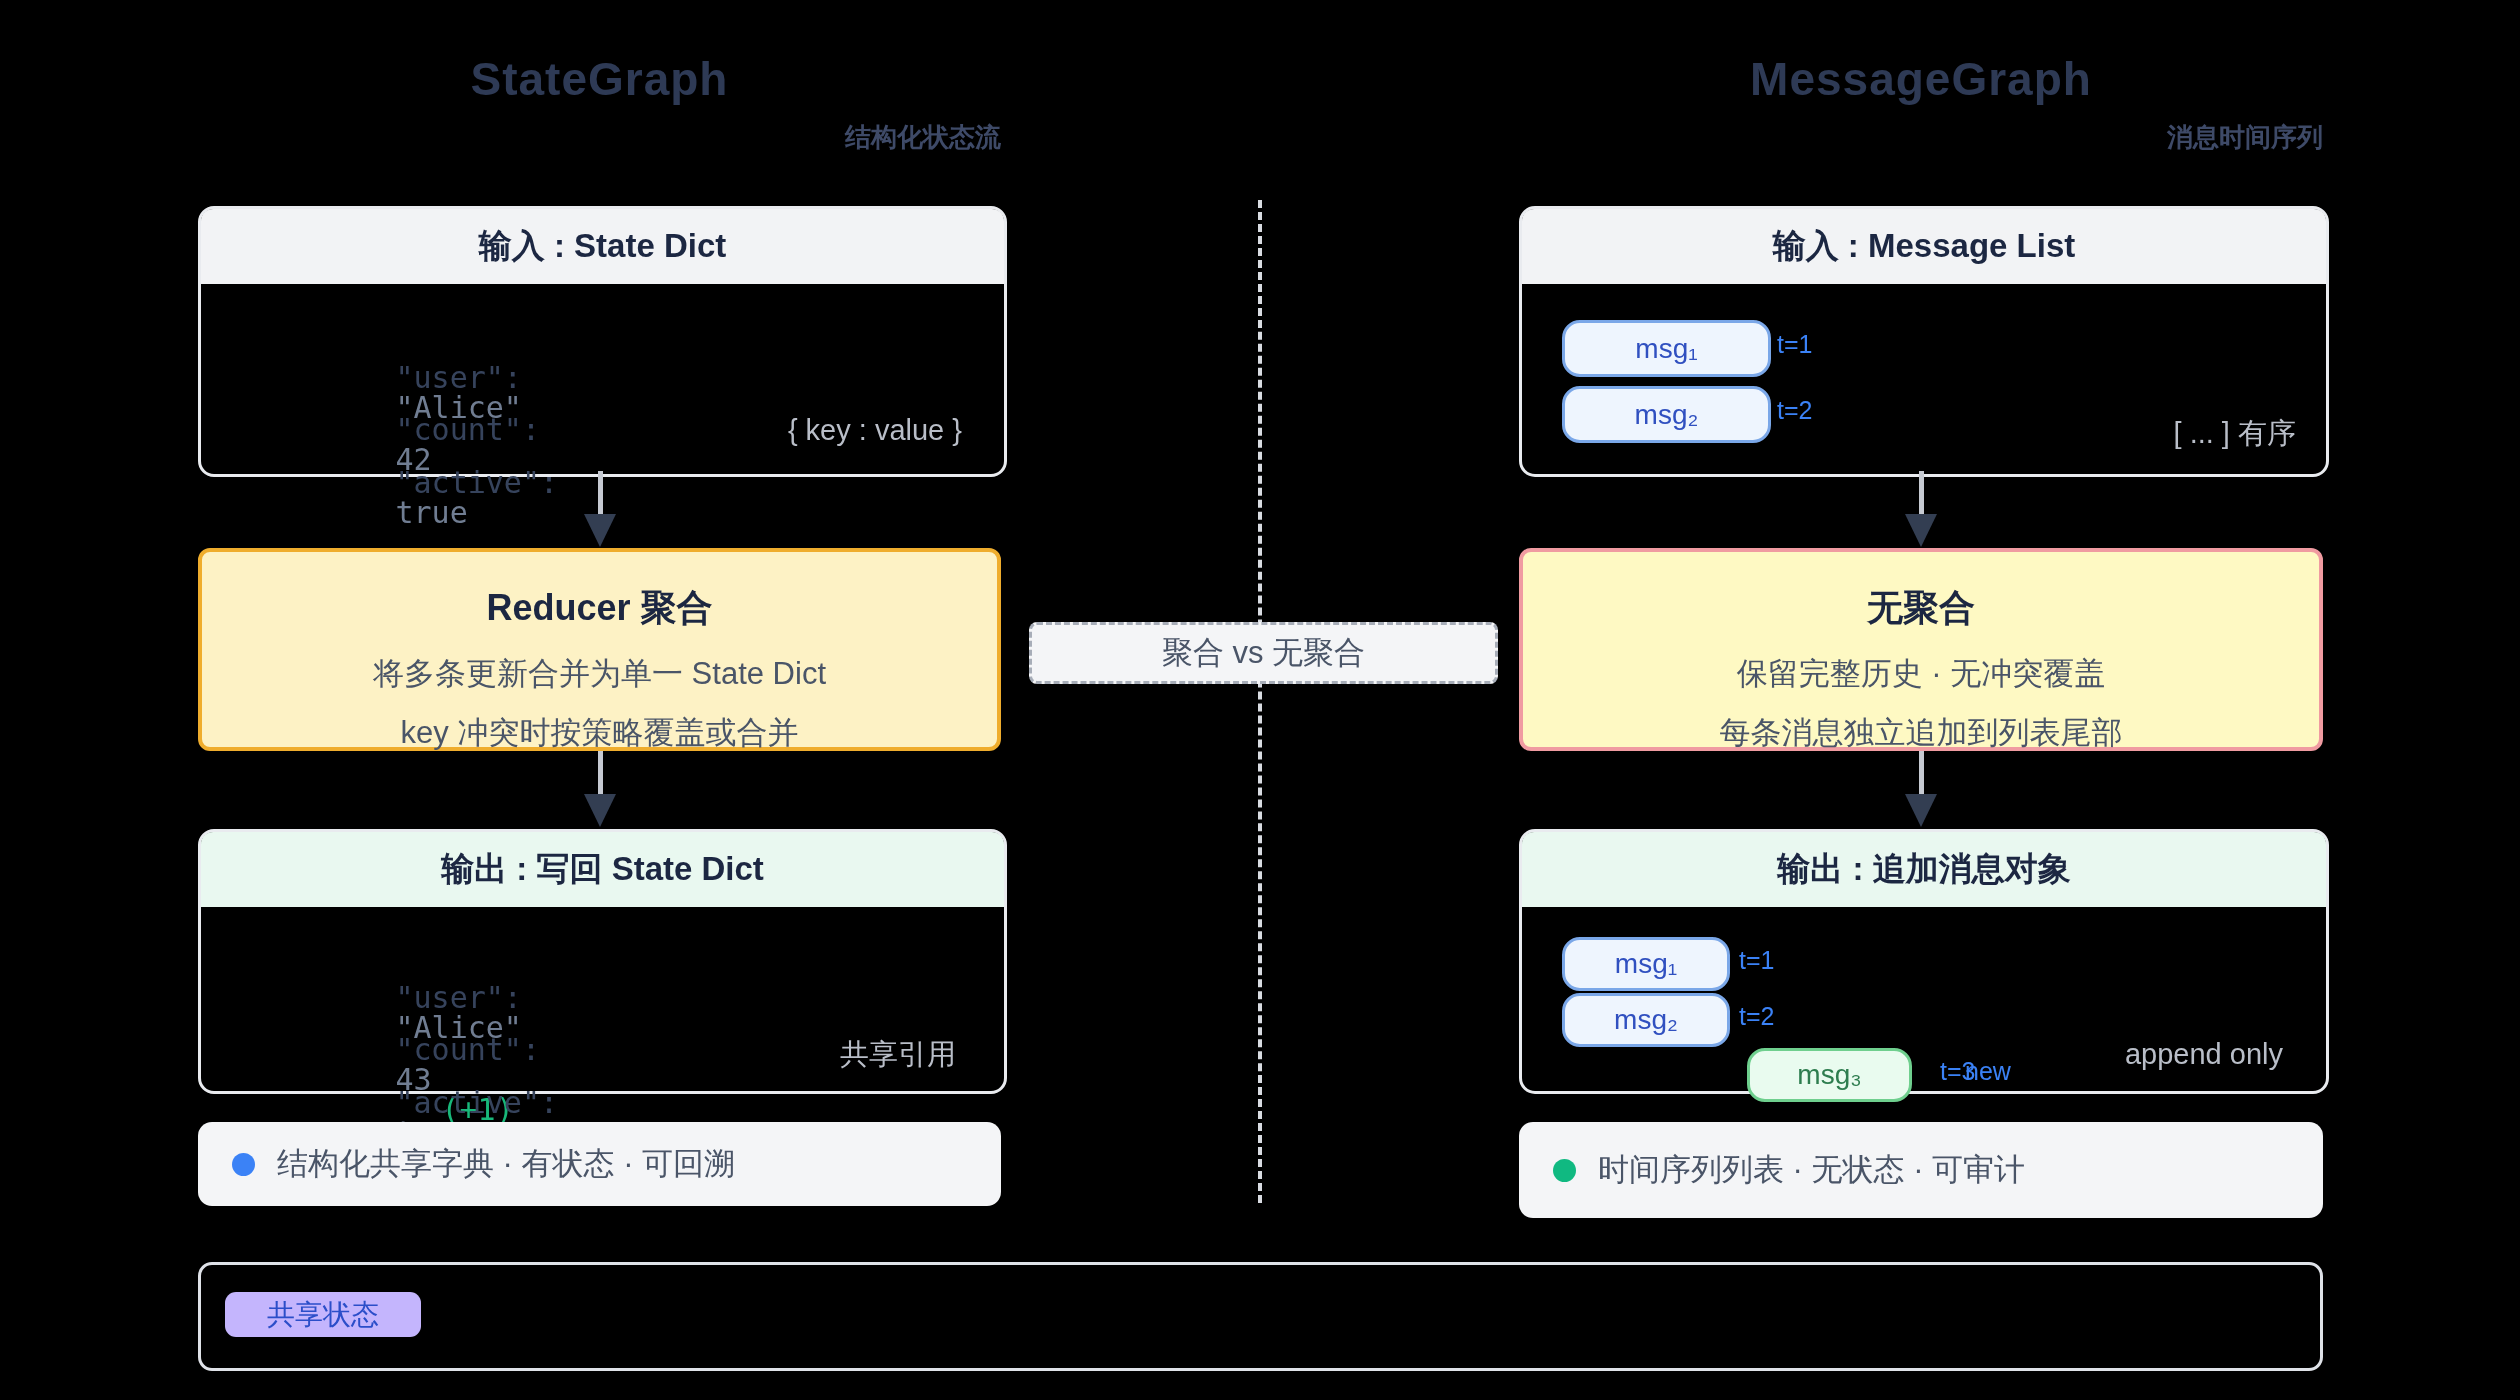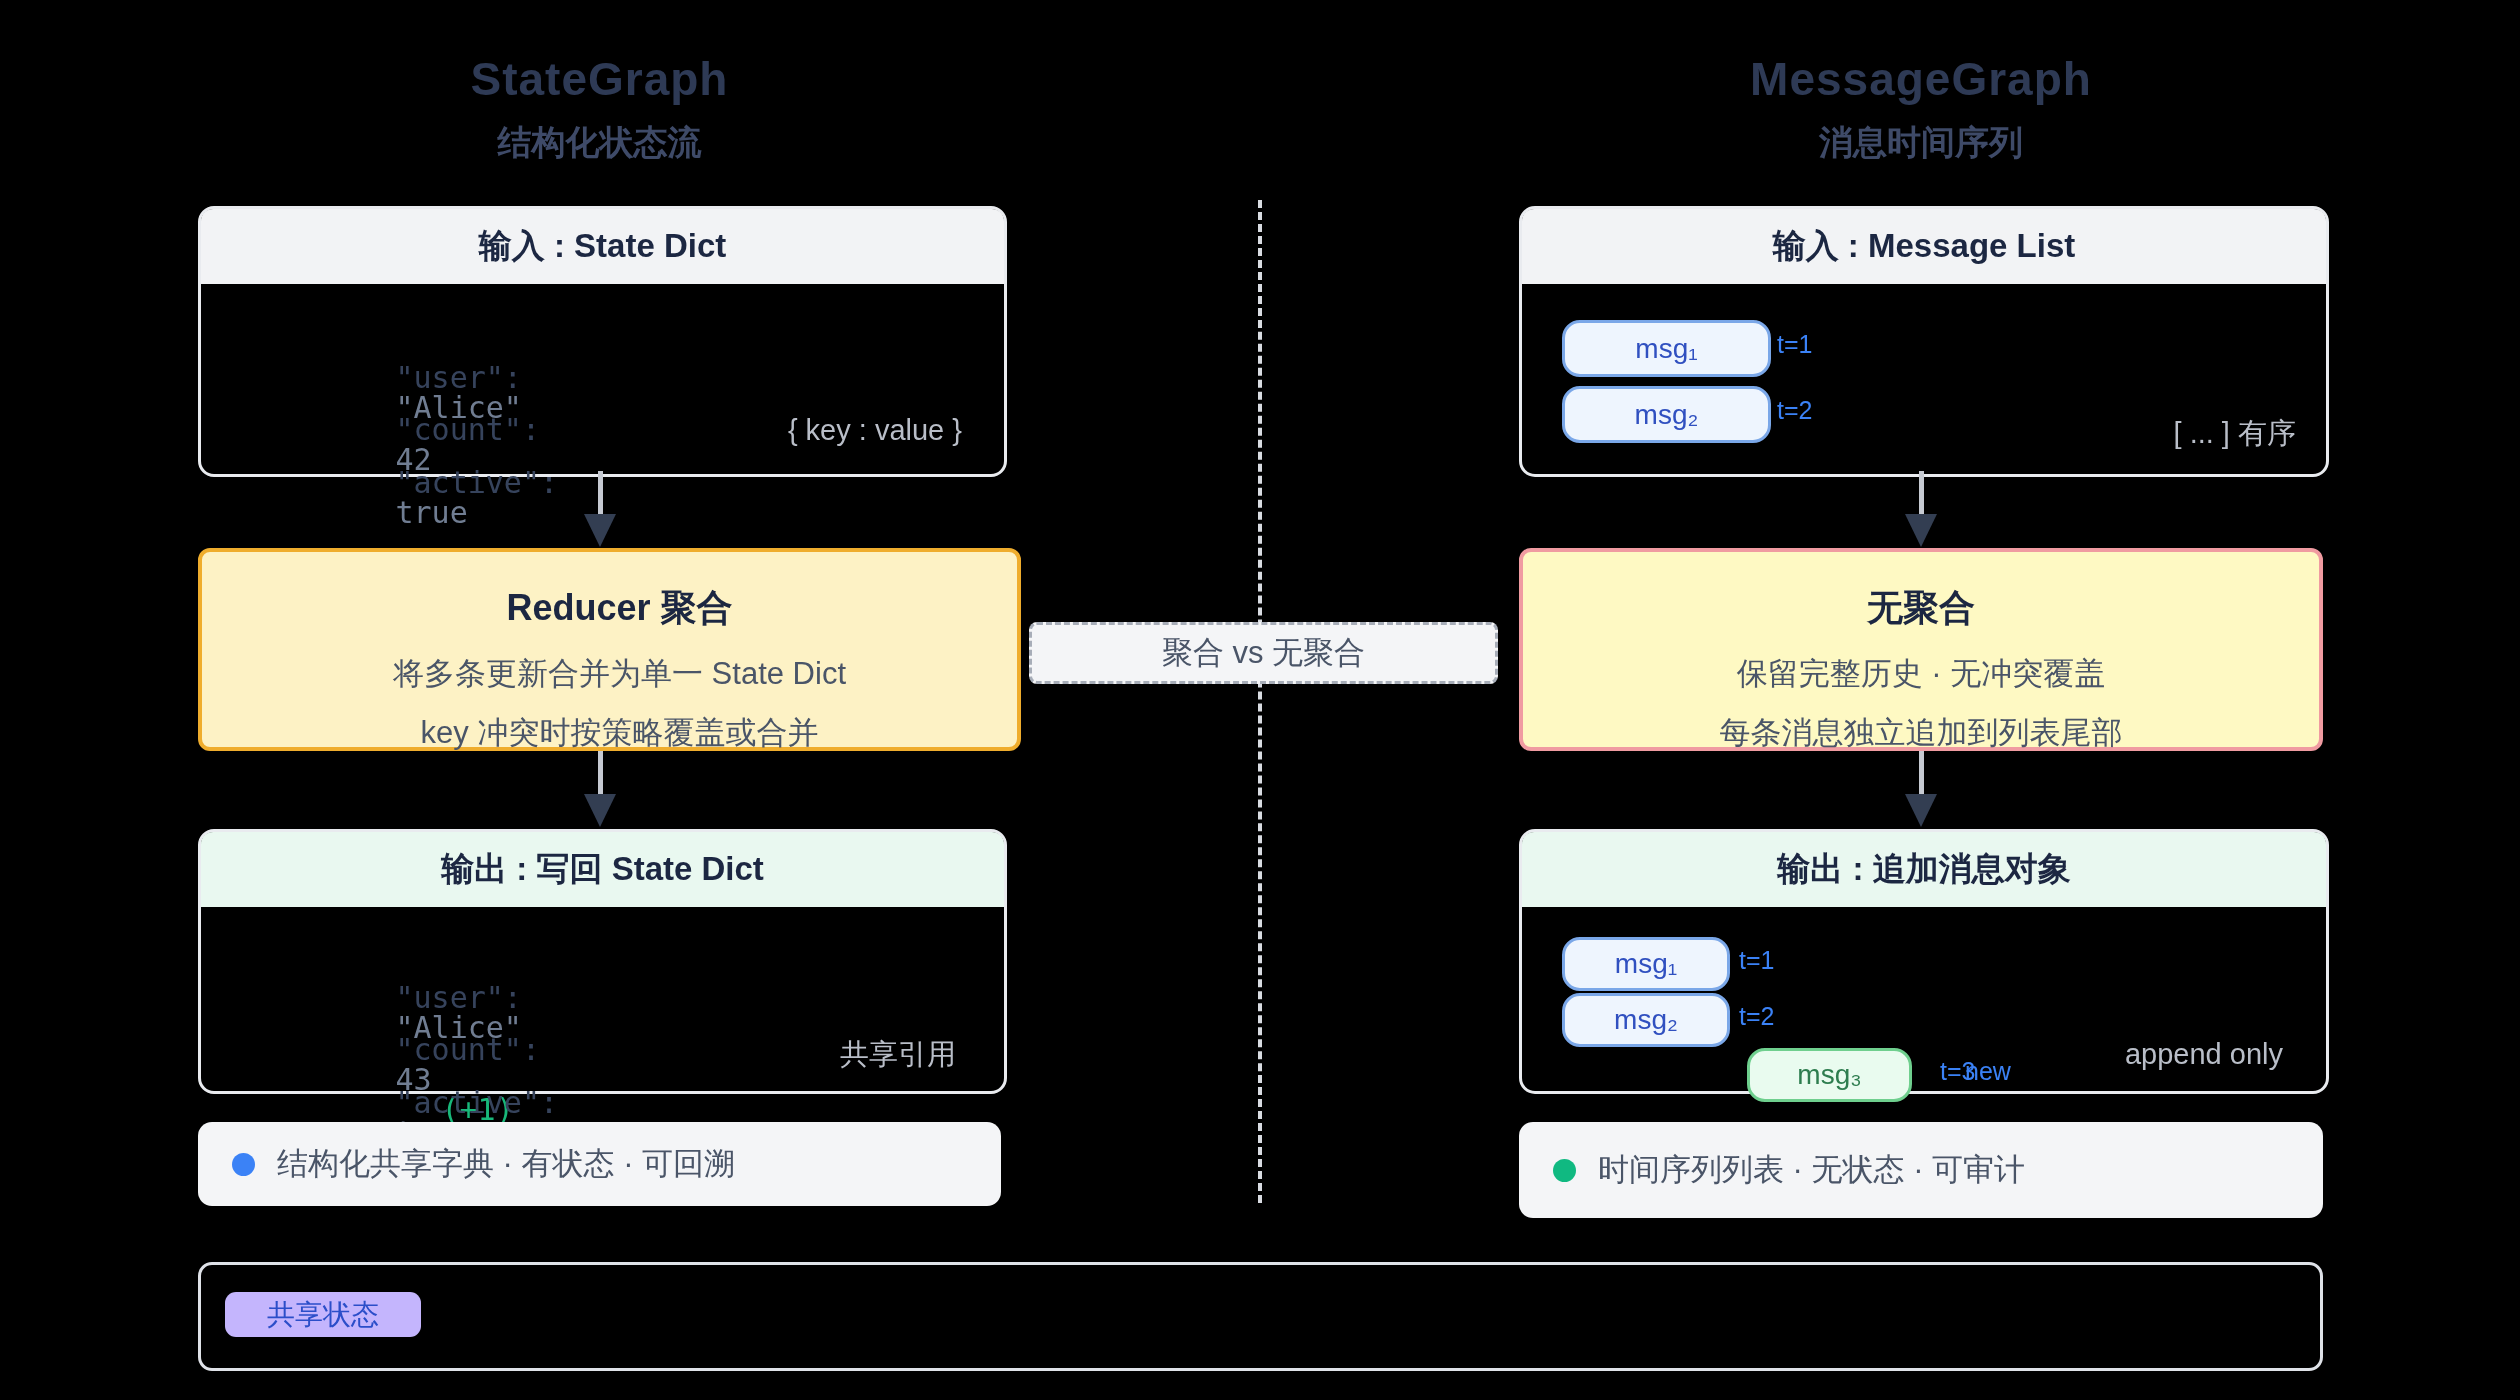--- a/index.html
+++ b/index.html
@@ -2,41 +2,41 @@
 <html><head>
 <meta charset="utf-8">
 <style>
   html,body{margin:0;padding:0;background:#000;}
   .canvas{position:relative;width:2520px;height:1400px;background:#000;overflow:hidden;
           font-family:"Liberation Sans","DejaVu Sans",sans-serif;}
 
   
   .col-title{position:absolute;text-align:center;color:#2e3a55;}
   .col-title .main{font-size:46px;font-weight:bold;letter-spacing:1px;}
-  .col-title .sub{font-size:34px;color:#3e4a68;margin-top:14px;font-weight:bold;}
+  .col-title .sub{font-size:26px;color:#3e4a68;margin-top:14px;font-weight:bold;text-align:right;}
 
   
   .card{position:absolute;border:3px solid #e9ebef;border-radius:16px;background:#000;}
   .card .hd{height:75px;display:flex;align-items:center;justify-content:center;
             border-radius:12px 12px 0 0;font-size:33px;font-weight:bold;color:#1c2742;}
   .hd-input{background:#f2f3f5;}
   .hd-output{background:#e9f8f0;}
   .card .bd{position:relative;height:calc(100% - 75px);}
 
   
   .code-row{position:absolute;left:50px;white-space:pre;
             font-family:"DejaVu Sans Mono","Liberation Mono",monospace;font-size:30px;line-height:30px;}
   .code-key{display:inline-block;width:162px;color:#36435c;}
   .code-val{color:#707d92;}
   .code-delta{color:#18b87a;margin-left:46px;}
   .fade-note{position:absolute;color:#b9bec8;font-size:29px;font-family:"Liberation Sans",sans-serif;}
 
   
   .proc{position:absolute;border-radius:12px;text-align:center;}
-  .proc-yellow{background:#fdf2c5;border:4px solid #efad2d;padding-left:20px;}
+  .proc-yellow{background:#fdf2c5;border:4px solid #efad2d;}
   .proc-pink{background:#fef9c3;border:4px solid #f09ba1;}
   .proc .p-title{font-size:36px;font-weight:bold;color:#1c2742;margin-top:32px;}
   .proc .p-line{font-size:31px;color:#4a5568;margin-top:22px;line-height:1.2;}
 
   
   .arrow{position:absolute;width:36px;display:flex;flex-direction:column;align-items:center;}
   .arrow .stem{width:5px;height:43px;background:#c6cad2;}
   .arrow .head{width:0;height:0;border-left:16px solid transparent;border-right:16px solid transparent;
                border-top:33px solid #333e52;}
 

